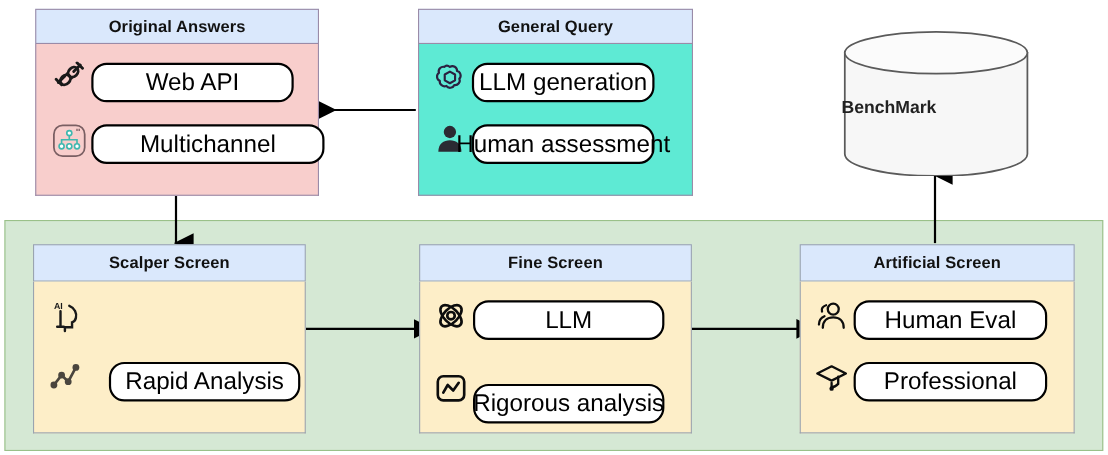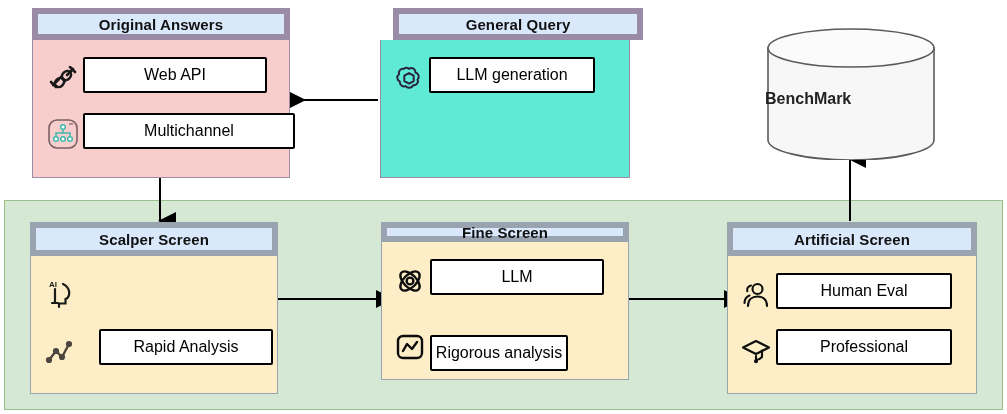--- a/index.html
+++ b/index.html
@@ -24,21 +24,21 @@
     background: #d5e8d4;
     border: 1px solid #9ac089;
   }
 
   
   .panel { box-sizing: border-box; }
   .panel-title {
     box-sizing: border-box;
     width: 100%;
     background: #dae8fc;
-    border: 6px solid #22c55e;
+    border: 1px solid #22c55e;
     color: #111111;
     font-weight: bold;
     font-size: 15px;
     display: flex;
     align-items: center;
     justify-content: center;
     letter-spacing: 0.1px;
   }
   .panel-body {
     box-sizing: border-box;
@@ -58,35 +58,35 @@
   
   .row {
     position: absolute;
     display: flex;
     align-items: center;
   }
   .row-icon {
     width: 40px;
     height: 38px;
     display: flex;
-    align-items: flex-end;
+    align-items: flex-start;
     justify-content: center;
     flex: 0 0 auto;
   }
   .pill {
     box-sizing: border-box;
     height: 36px;
     background: #ffffff;
     border: 2px solid #000000;
-    border-radius: 2px;
+    border-radius: 14px;
     display: flex;
     align-items: center;
     justify-content: center;
     color: #000000;
-    font-size: 16px;
+    font-size: 22px;
     white-space: nowrap;
     padding: 0 6px;
   }
 
   
   .cyl-wrap { }
   .cyl-label {
     position: absolute;
     width: 100%;
     font-weight: bold;
@@ -164,36 +164,45 @@
             </g>
             <path d="M23,5 L23,7 M25,5 L25,7" stroke="#7a5f63" stroke-width="1.2"></path>
           </svg>
         </span>
         <div class="pill" style="width:212px;">Multichannel</div>
       </div>
     </div>
   </div>
 
   <div class="abs panel" style="left:380px; top:8px; width:250px; height:170px;">
-    <div class="panel-title title-purple" style="height:32px;margin-left:13px;">General Query</div>
+    <div class="panel-title title-purple" style="height:32px;">General Query</div>
     <div class="panel-body body-purple" style="height:138px;">
       <div class="row" style="left:8px; top:16px;">
         <span class="row-icon">
           <svg width="30" height="30" viewBox="0 0 32 32">
             <g fill="none" stroke="#2b2140" stroke-width="2.1" stroke-linejoin="round">
               <path d="M16,5.2 c3.1,-2.1 7.1,0.3 6.9,3.9 c3.4,0.7 4.7,5.1 2.2,7.5
                        c1.6,3.1 -1.3,6.7 -4.8,6.1 c-1.3,3.2 -5.8,3.7 -7.8,0.9
                        c-3.2,1.3 -6.8,-1.5 -6.3,-5 c-3.2,-1.3 -3.6,-5.8 -0.8,-7.7
                        c-1.2,-3.3 1.9,-6.6 5.3,-5.8 c1.1,-1.4 3.2,-1.8 5.3,0.1 z"></path>
               <path d="M11,12.5 L16,9.7 L21,12.5 L21,18.2 L16,21 L11,18.2 z"></path>
             </g>
           </svg>
         </span>
         <div class="pill" style="width:166px;">LLM generation</div>
       </div>
+      <div class="row" style="left:8px; top:72px;">
+        <span class="row-icon">
+          <svg width="26" height="28" viewBox="0 0 26 28">
+            <circle cx="13" cy="8" r="5.6" fill="#2b2a33"></circle>
+            <path d="M2.5,26 C2.5,18.8 7.3,15.6 13,15.6 C18.7,15.6 23.5,18.8 23.5,26 z" fill="#2b2a33"></path>
+          </svg>
+        </span>
+        <div class="pill" style="width:166px;">Human assessment</div>
+      </div>
     </div>
   </div>
 
   <div class="abs cyl-wrap" style="left:765px; top:28px; width:172px; height:132px;">
     <svg width="172" height="132" viewBox="0 0 172 132">
       <path d="M3,20 L3,112 A83,20 0 0 0 169,112 L169,20 z" fill="#f7f7f7" stroke="#5a5a5a" stroke-width="1.6"></path>
       <ellipse cx="86" cy="20" rx="83" ry="19" fill="#fbfbfb" stroke="#5a5a5a" stroke-width="1.6"></ellipse>
     </svg>
     <div class="cyl-label" style="top:62px;">BenchMark</div>
   </div>
@@ -225,42 +234,42 @@
               <circle cx="25" cy="6" r="3.1"></circle>
             </g>
           </svg>
         </span>
         <div class="pill" style="width:174px;margin-left:20px;">Rapid Analysis</div>
       </div>
     </div>
   </div>
 
   <div class="abs panel" style="left:381px; top:222px; width:248px; height:172px;">
-    <div class="panel-title title-yellow" style="height:20px;">Fine Screen</div>
+    <div class="panel-title title-yellow" style="height:34px;">Fine Screen</div>
     <div class="panel-body body-yellow" style="height:138px;">
       <div class="row" style="left:8px; top:16px;">
         <span class="row-icon">
           <svg width="30" height="30" viewBox="0 0 30 30">
             <g fill="none" stroke="#0d0d0d" stroke-width="2.4">
               <ellipse cx="15" cy="15" rx="12" ry="6.4" transform="rotate(45 15 15)"></ellipse>
               <ellipse cx="15" cy="15" rx="12" ry="6.4" transform="rotate(-45 15 15)"></ellipse>
               <circle cx="15" cy="15" r="3.4"></circle>
             </g>
           </svg>
         </span>
         <div class="pill" style="width:174px;">LLM</div>
       </div>
       <div class="row" style="left:8px; top:72px;">
         <span class="row-icon">
           <svg width="30" height="30" viewBox="0 0 30 30">
             <rect x="3" y="4" width="24" height="22" rx="5" fill="none" stroke="#0d0d0d" stroke-width="2.4"></rect>
             <path d="M8,19 L12,12 L17,17 L22,10" fill="none" stroke="#0d0d0d" stroke-width="2.4" stroke-linecap="round" stroke-linejoin="round"></path>
           </svg>
         </span>
-        <div class="pill" style="width:138px;margin-top:21px;">Rigorous analysis</div>
+        <div class="pill" style="width:174px;margin-top:21px;">Rigorous analysis</div>
       </div>
     </div>
   </div>
 
   <div class="abs panel" style="left:727px; top:222px; width:250px; height:144px;">
     <div class="panel-title title-yellow" style="height:34px;">Artificial Screen</div>
     <div class="panel-body body-yellow" style="height:138px;">
       <div class="row" style="left:8px; top:16px;">
         <span class="row-icon">
           <svg width="30" height="30" viewBox="0 0 30 30">

